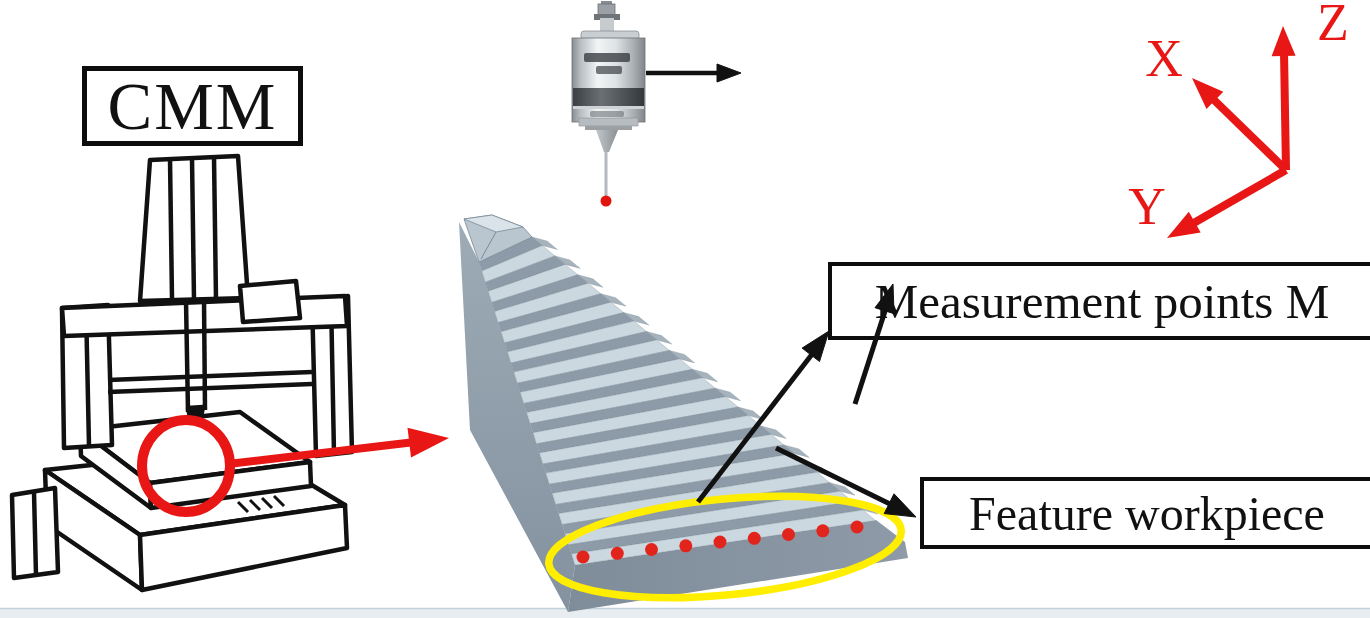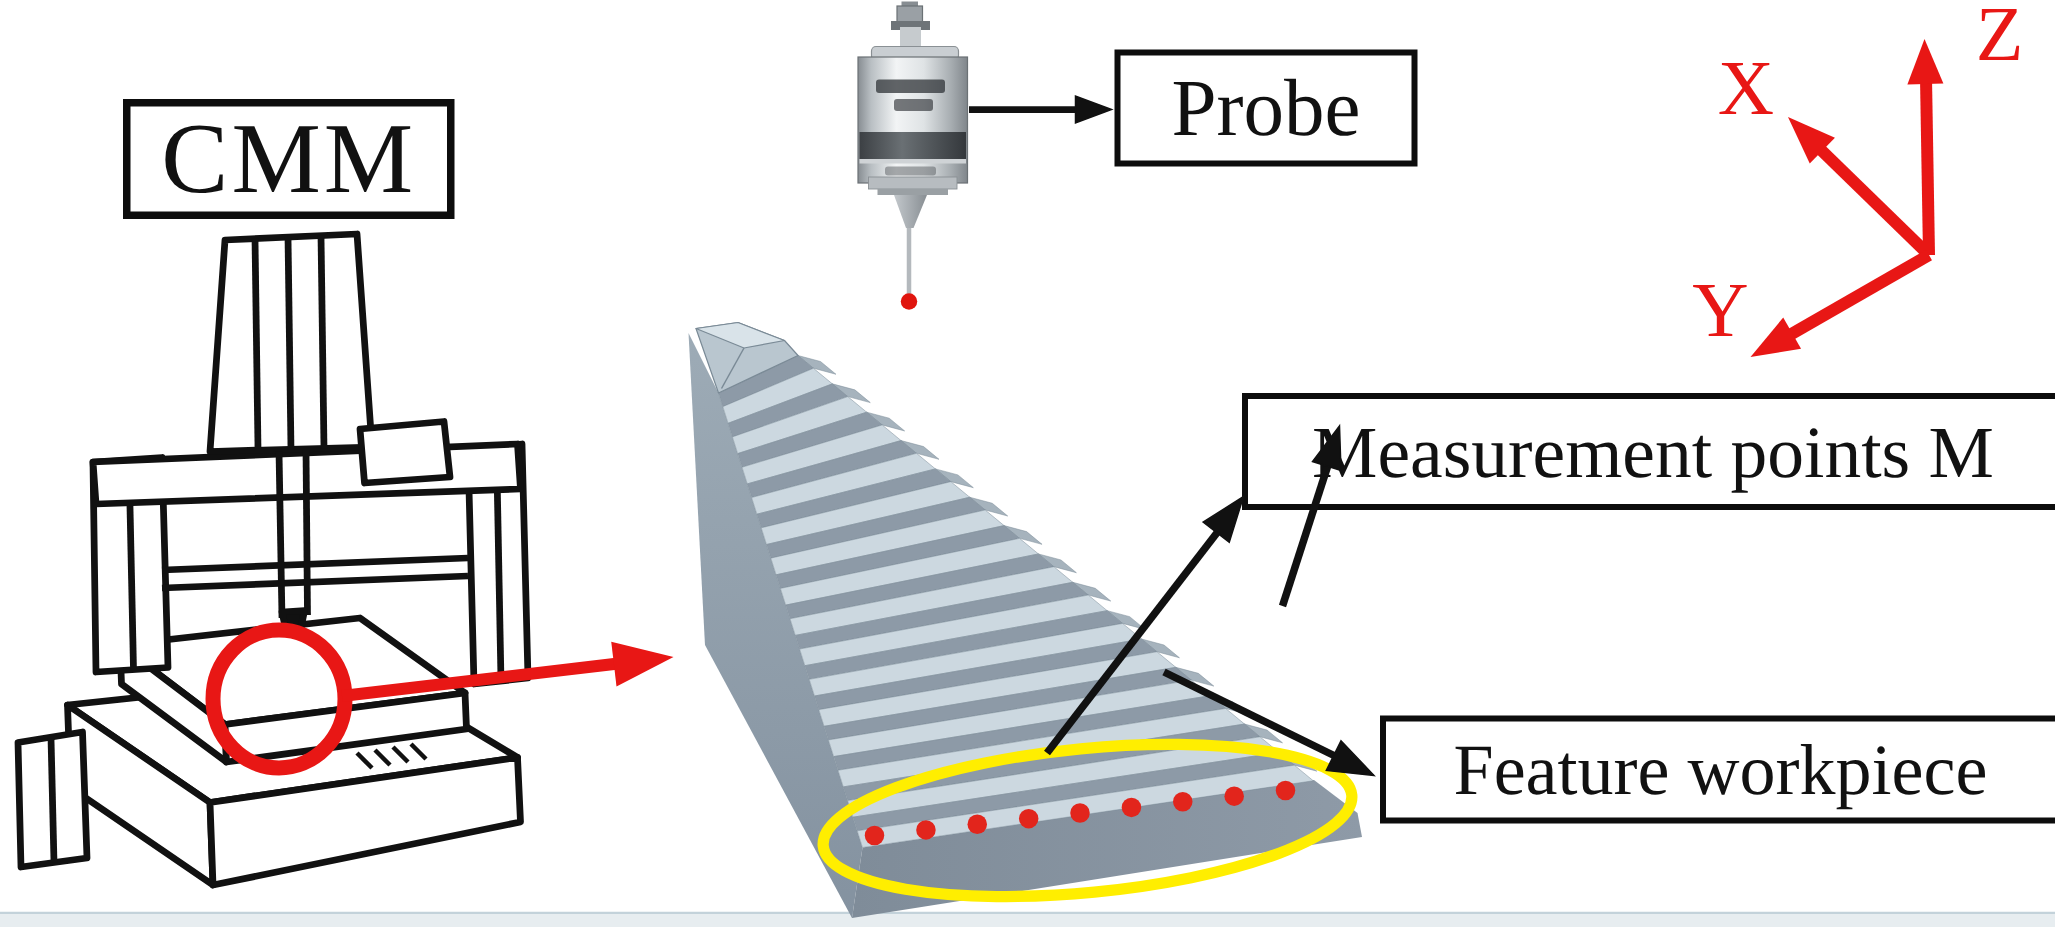--- a/index.html
+++ b/index.html
@@ -204,23 +204,20 @@
       <polygon points="1167,238 1188.8,211.7 1200.7,232.5"></polygon>
       <text class="axis-label" x="1164" y="76" text-anchor="middle" fill="#e81715">X</text>
       <text class="axis-label" x="1147" y="224" text-anchor="middle" fill="#e81715">Y</text>
       <text class="axis-label" x="1333" y="40" text-anchor="middle" fill="#e81715">Z</text>
     </g>
   </svg>
 
   <div class="labelbox" id="box-cmm">
     <span>CMM</span>
   </div>
-  <div class="labelbox" id="box-probe">
-    <span>Probe</span>
-  </div>
   <div class="labelbox" id="box-measure">
     <span>Measurement points M</span>
   </div>
   <div class="labelbox" id="box-feature">
     <span>Feature workpiece</span>
   </div>
 
   <svg id="overlay" width="1370" height="618" viewBox="0 0 1370 618">
     <g fill="#111111" stroke="#111111">
       <g>

